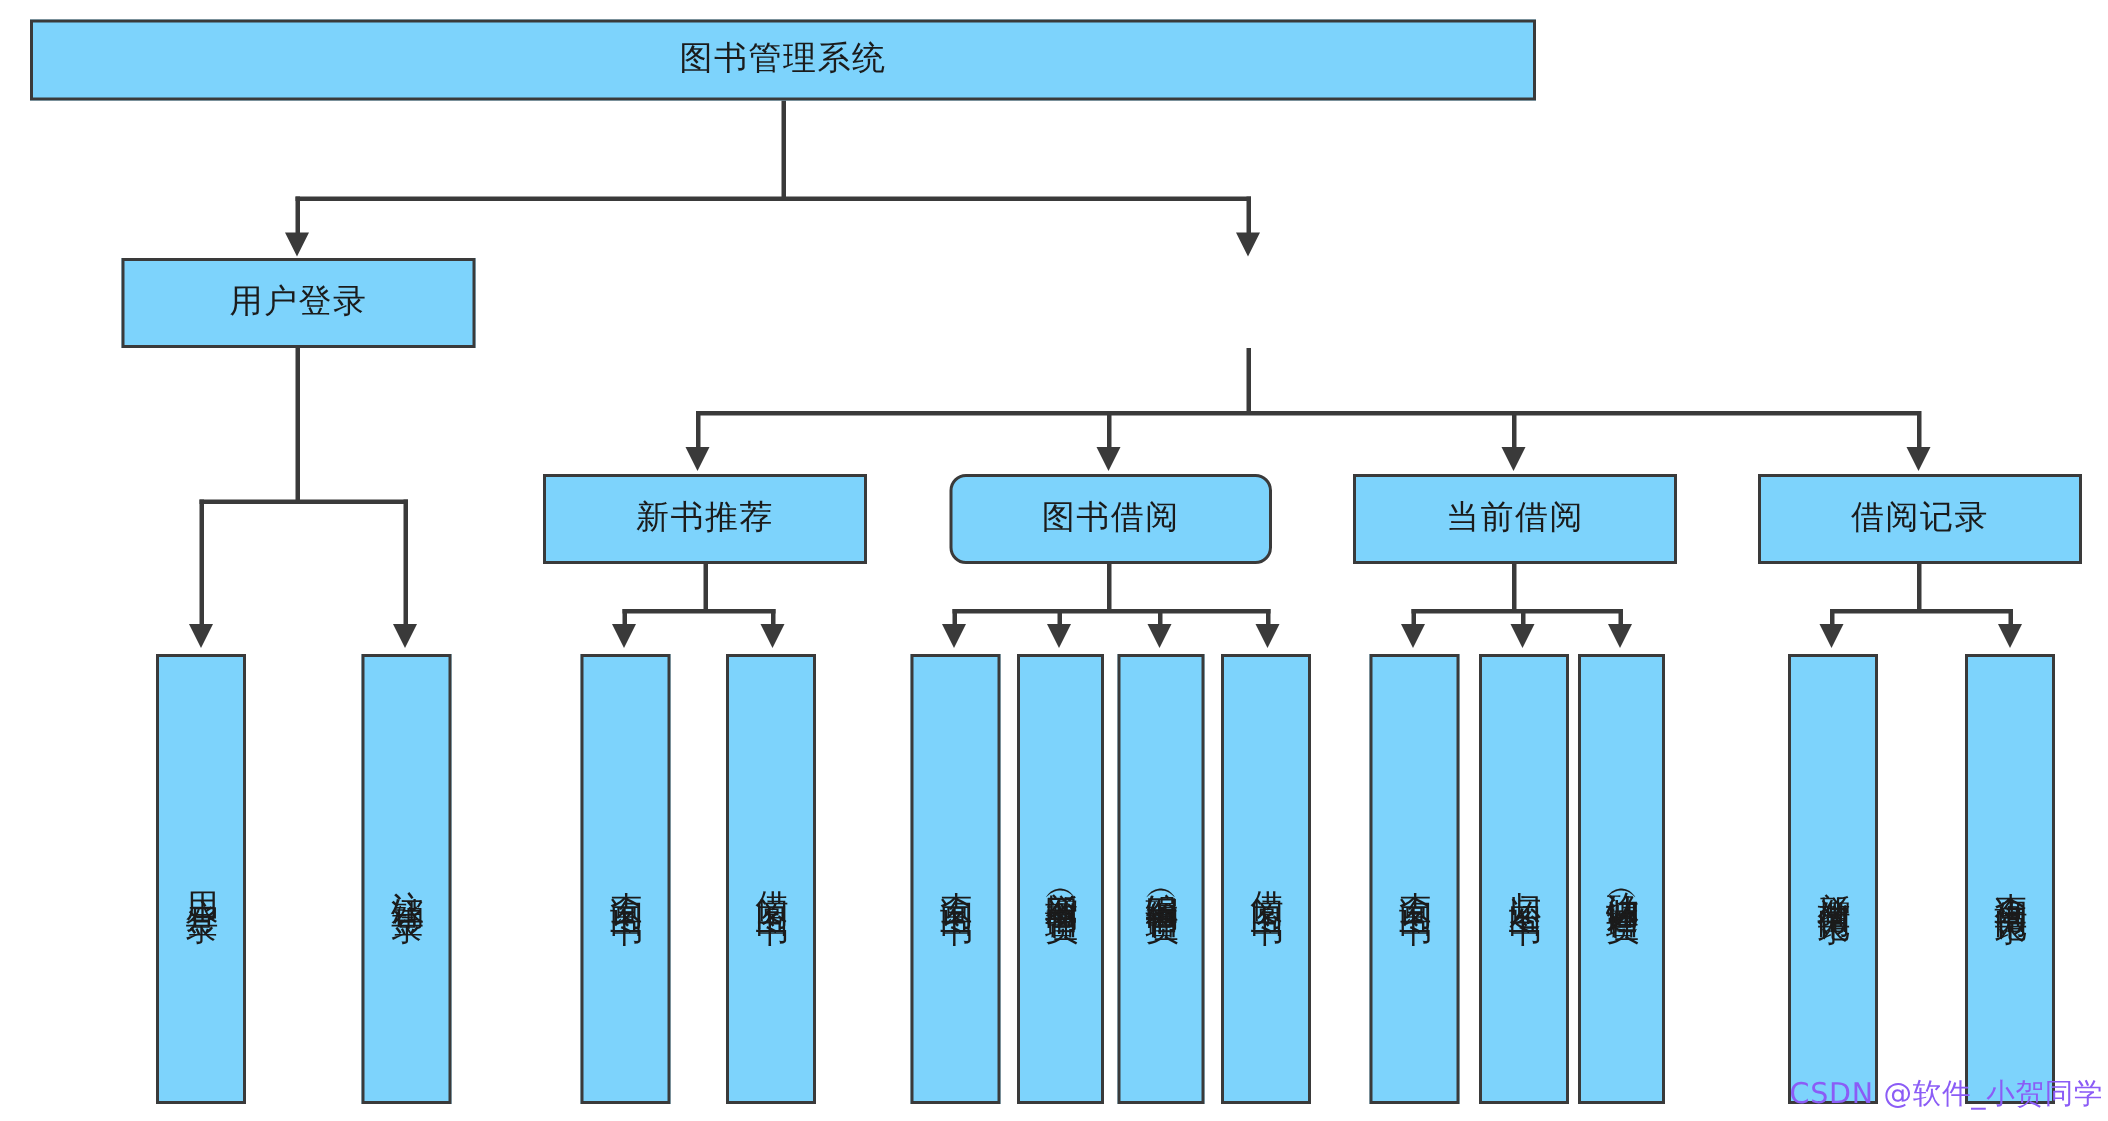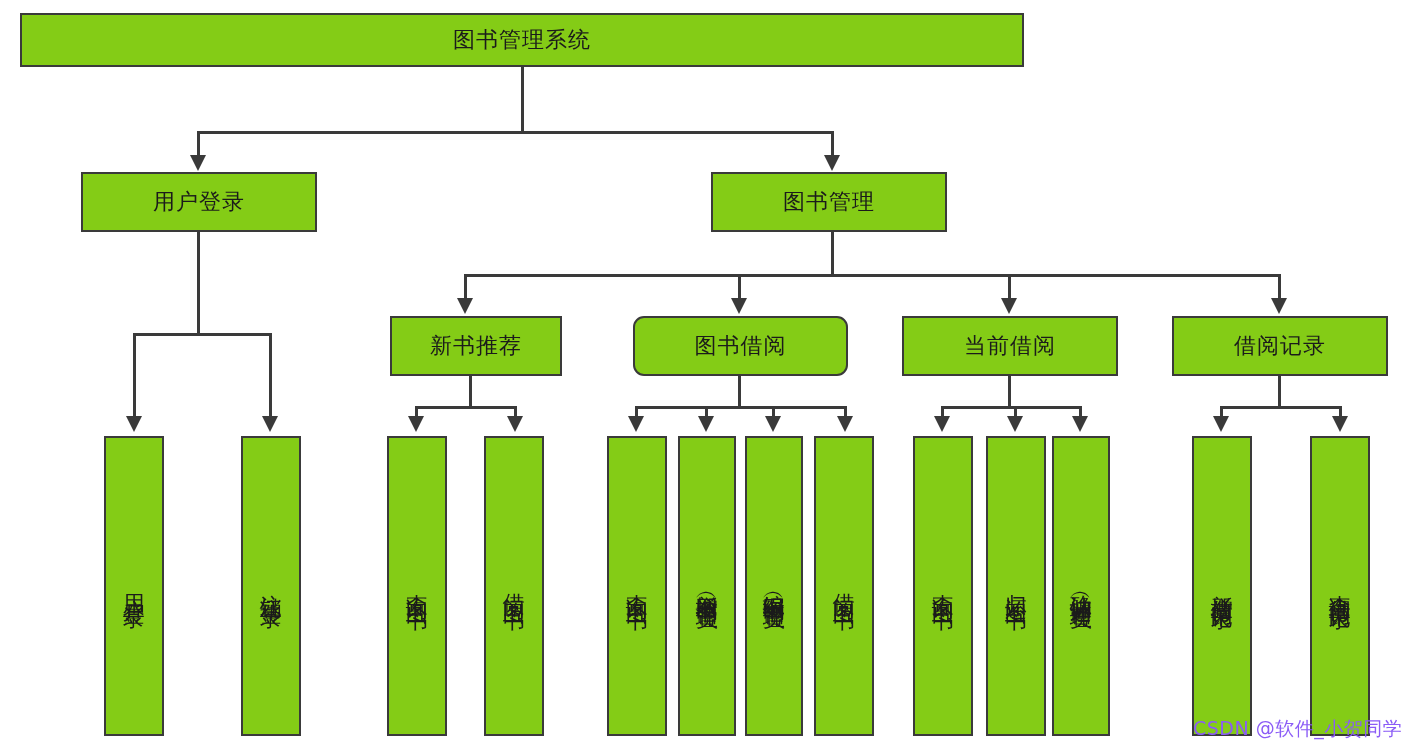--- a/index.html
+++ b/index.html
@@ -14,21 +14,21 @@
     position: relative;
     width: 1405px;
     height: 747px;
     background: #ffffff;
     overflow: hidden;
   }
   .node {
     position: absolute;
     box-sizing: border-box;
     border: 2px solid #3a3a3a;
-    background: #84cc16;
+    background: #7dd3fc;
     display: flex;
     align-items: center;
     justify-content: center;
     color: #1b1b1b;
   }
   .node.horiz {
     font-size: 22px;
     letter-spacing: 1px;
     line-height: 1.2;
   }
@@ -133,25 +133,22 @@
   <div class="edge v" style="left:1339px; top:406px; height:13px;"></div>
   <div class="arrow" style="left:1332px; top:416px;"></div>
 
   <div class="node horiz" style="left:20px; top:13px; width:1004px; height:54px;">
     <span class="label">图书管理系统</span>
   </div>
 
   <div class="node horiz" style="left:81px; top:172px; width:236px; height:60px;">
     <span class="label">用户登录</span>
   </div>
-  <div class="node horiz" style="left:711px; top:172px; width:236px; height:60px;">
-    <span class="label">图书管理</span>
-  </div>
-
-  <div class="node horiz" style="left:362px; top:316px; width:172px; height:60px;margin-left:28px;">
+
+  <div class="node horiz" style="left:362px; top:316px; width:216px; height:60px;">
     <span class="label">新书推荐</span>
   </div>
   <div class="node horiz" style="left:633px; top:316px; width:215px; height:60px;border-radius:11px;">
     <span class="label">图书借阅</span>
   </div>
   <div class="node horiz" style="left:902px; top:316px; width:216px; height:60px;">
     <span class="label">当前借阅</span>
   </div>
   <div class="node horiz" style="left:1172px; top:316px; width:216px; height:60px;">
     <span class="label">借阅记录</span>

